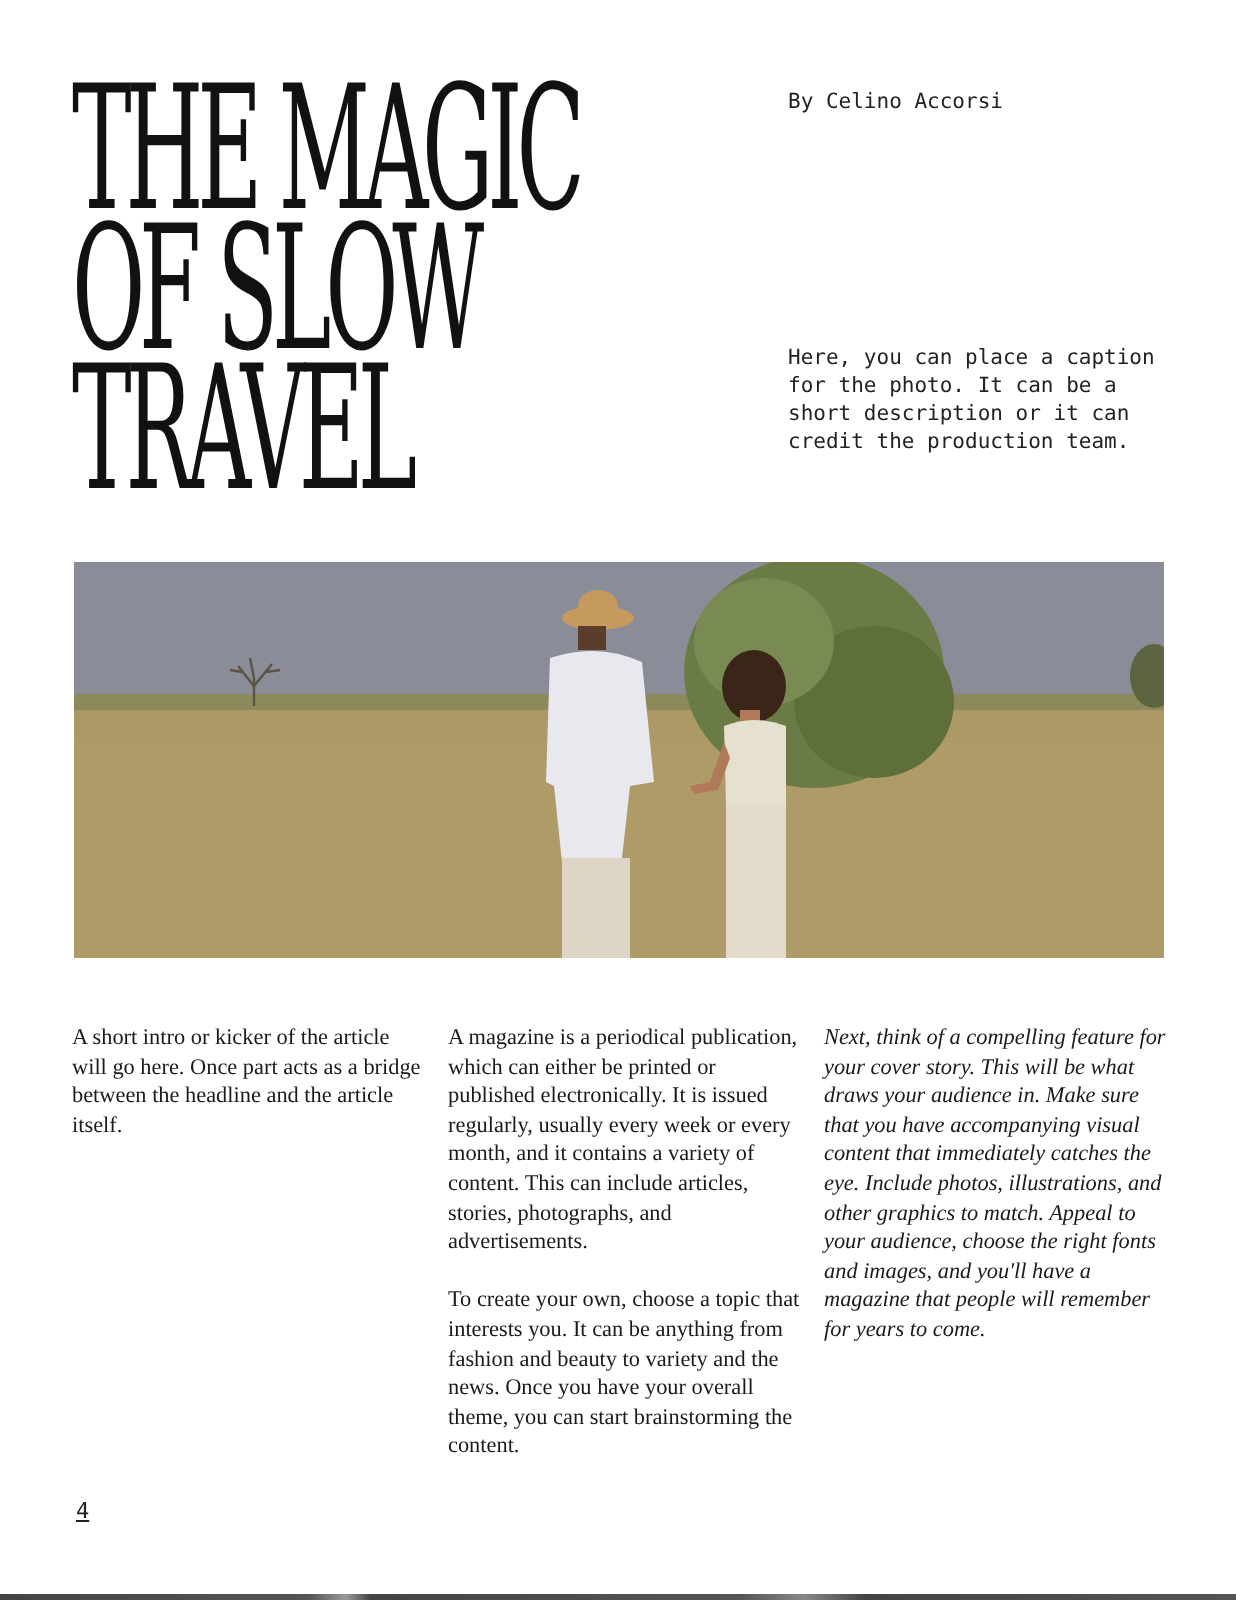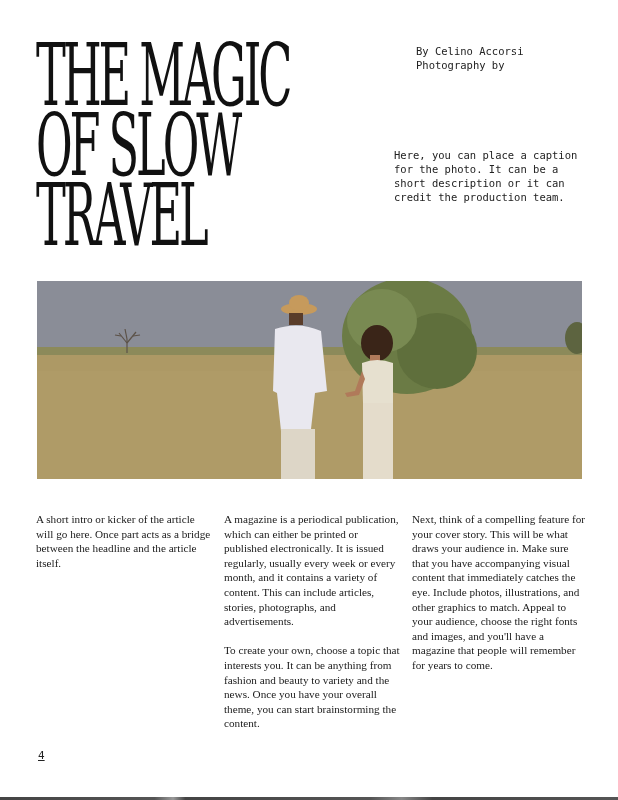--- a/index.html
+++ b/index.html
@@ -10,43 +10,43 @@
     .headline {
       position: absolute; left: 36px; top: 40px; width: 300px;
       font-family: "DejaVu Serif", "Liberation Serif", serif;
       font-size: 86px; line-height: 70px; font-weight: 400;
       letter-spacing: -6px;
       transform: scaleX(0.52); transform-origin: left top;
       white-space: nowrap; color: #111;
     }
     .headline div { margin: 0; }
     .byline {
-      position: absolute; left: 416px; top: 44px; width: 200px;
+      position: absolute; left: 394px; top: 44px; width: 200px;
       font-family: "DejaVu Sans Mono", "Liberation Mono", monospace;
       font-size: 10.5px; line-height: 14px; color: #222;
     }
     .caption {
-      position: absolute; left: 394px; top: 148px; width: 200px;
+      position: absolute; left: 394px; top: 172px; width: 200px;
       font-family: "DejaVu Sans Mono", "Liberation Mono", monospace;
       font-size: 10.5px; line-height: 14px; color: #222;
     }
     .photo {
       position: absolute; left: 37px; top: 281px; width: 545px; height: 198px; overflow: hidden;
       background: linear-gradient(180deg, #7f848e 0%, #8d9099 30%, #9a9a94 34%, #a09462 37%, #b29e6a 50%, #a58f5e 75%, #9b8656 100%);
     }
     .photo svg { position: absolute; left: 0; top: 0; }
     .col {
       position: absolute; top: 512px; width: 176px;
       font-family: "Liberation Serif", "DejaVu Serif", serif;
       font-size: 11.2px; line-height: 14.6px; color: #1a1a1a;
     }
     .col p { margin: 0 0 14.6px 0; }
     .col1 { left: 36px; }
     .col2 { left: 224px; }
-    .col3 { left: 412px; }
+    .col3 { left: 412px; font-style: italic; }
     .page-number {
       position: absolute; left: 38px; top: 749px;
       font-family: "DejaVu Sans Mono", "Liberation Mono", monospace;
       font-size: 11px; text-decoration: underline; color: #222;
     }
     .bottom-strip {
       position: absolute; left: 0; top: 797px; width: 618px; height: 3px;
       background: linear-gradient(90deg, #444 0%, #555 25%, #999 28%, #444 30%, #555 60%, #888 65%, #444 70%, #555 100%);
     }
   </style>
@@ -54,21 +54,20 @@
 <body>
 
 <div class="headline">
   <div>THE MAGIC</div>
   <div>OF SLOW</div>
   <div>TRAVEL</div>
 </div>
 
 <div class="byline">
   <div>By Celino Accorsi</div>
-  <div>Photography by</div>
 </div>
 
 <div class="caption">Here, you can place a caption for the photo. It can be a short description or it can credit the production team.</div>
 
 <div class="photo">
   <svg width="545" height="198" viewBox="0 0 545 198">
 
     <rect x="0" y="0" width="545" height="68" fill="#8a8d97"></rect>
 
     <rect x="0" y="66" width="545" height="10" fill="#8c8a5a"></rect>

